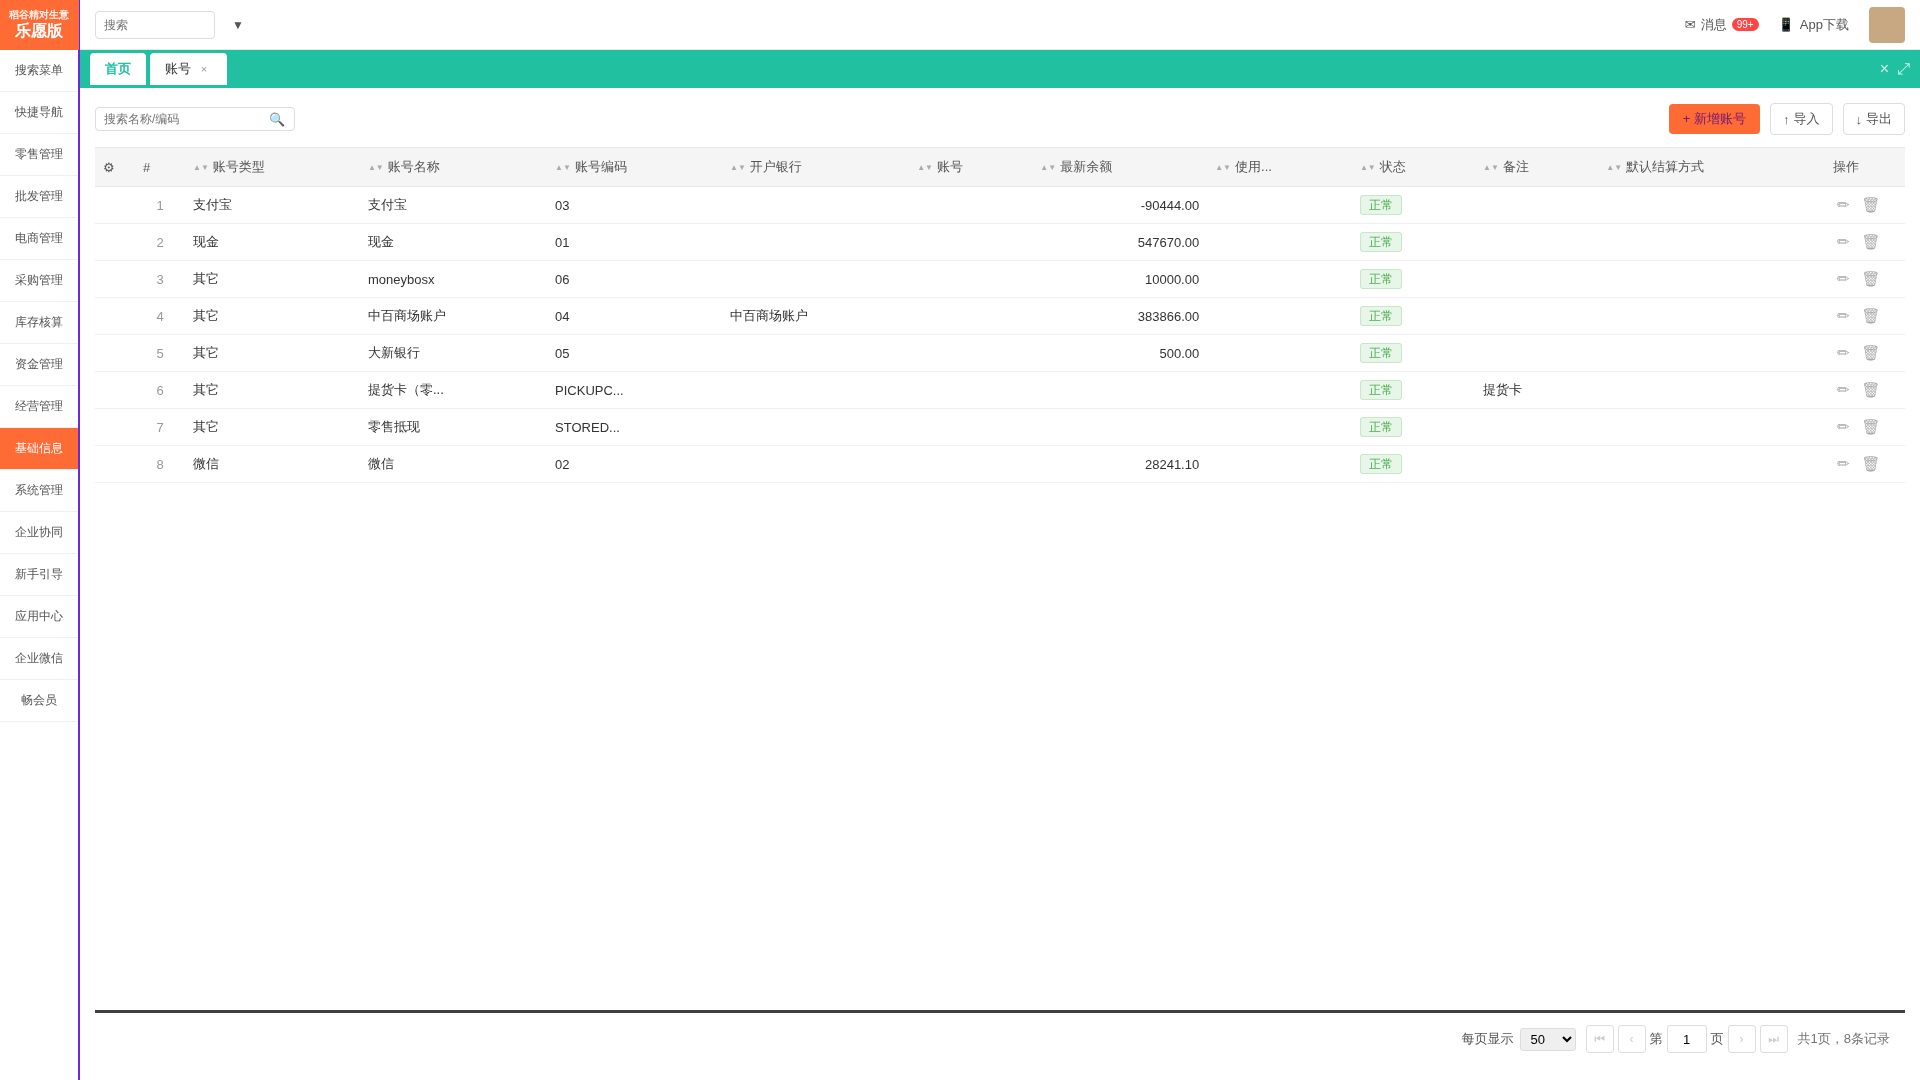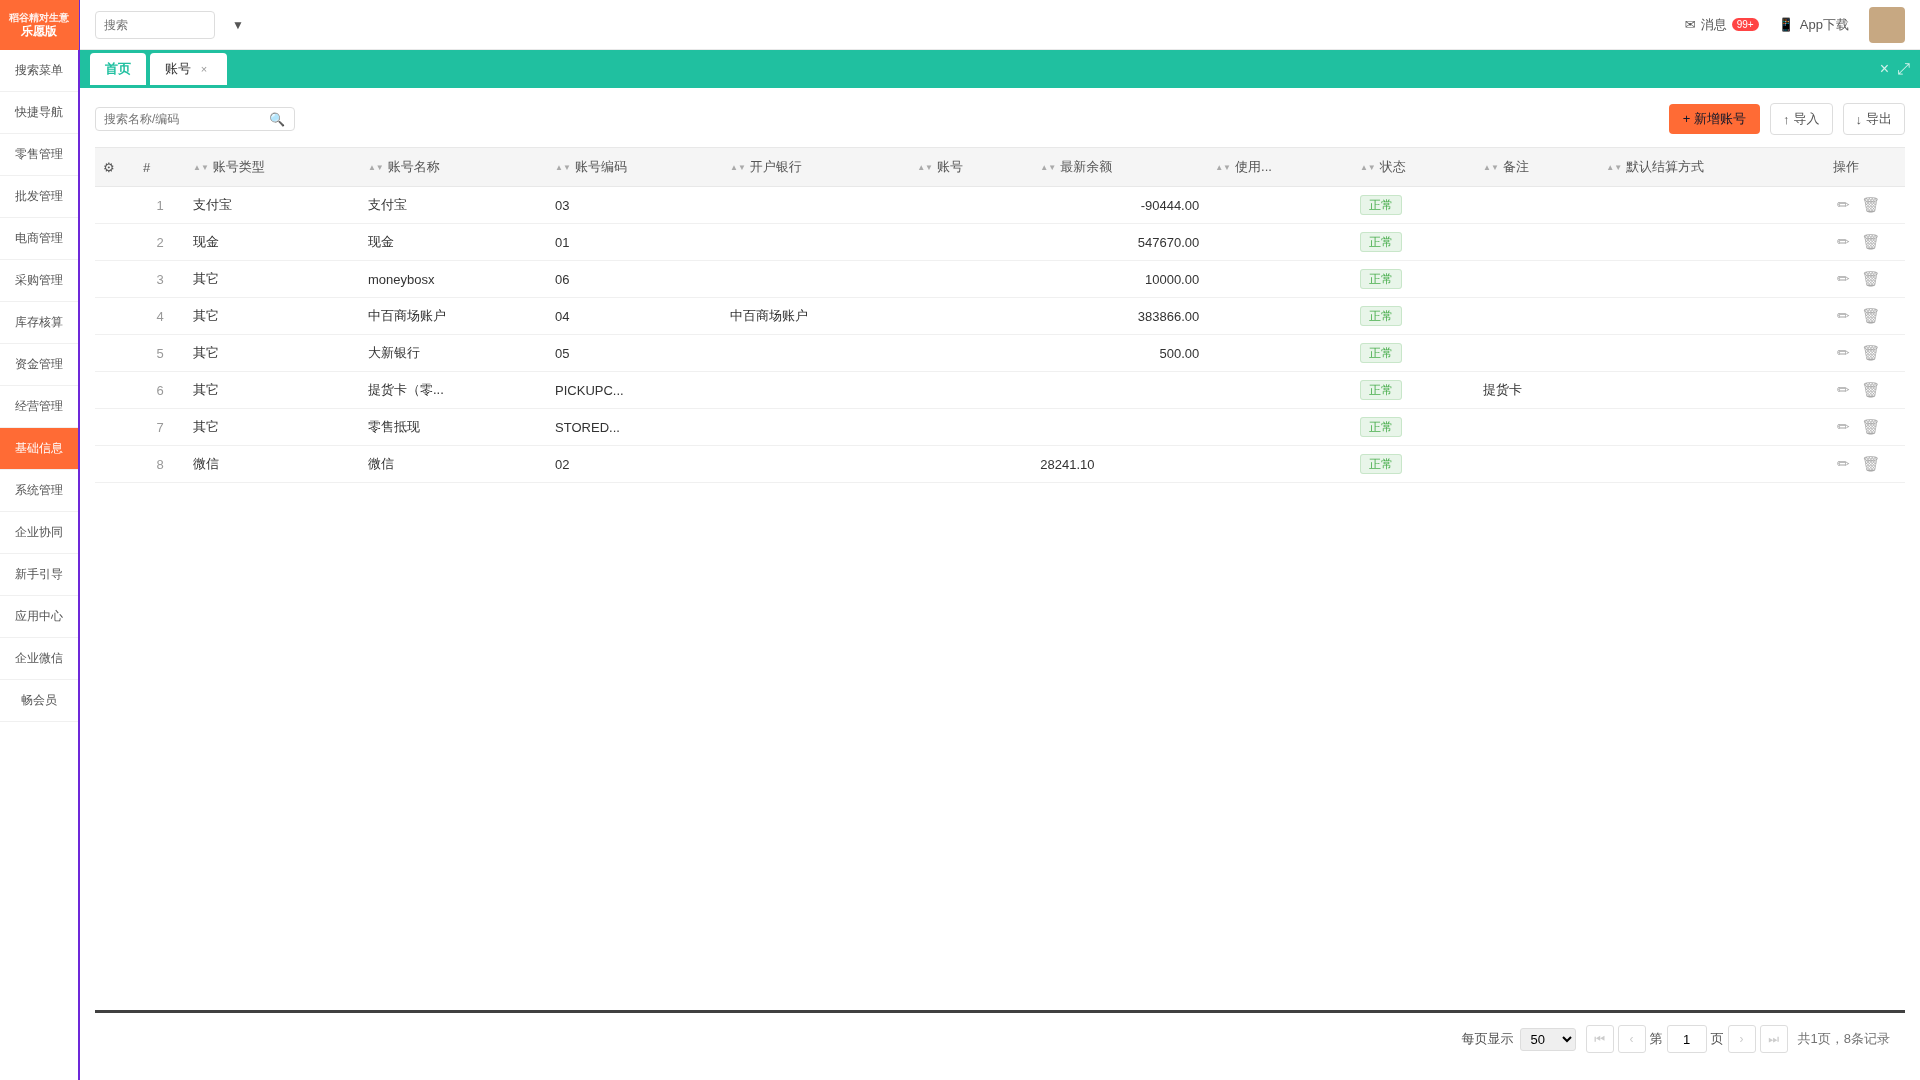--- a/index.html
+++ b/index.html
@@ -28,21 +28,21 @@
     }
     .sidebar-logo-inner {
       text-align: center;
       line-height: 1.2;
     }
     .sidebar-logo-top {
       font-size: 10px;
       opacity: 0.9;
     }
     .sidebar-brand {
-      font-size: 12px;
+      font-size: 16px;
       font-weight: bold;
     }
     .sidebar-nav {
       width: 100%;
       flex: 1;
       overflow-y: auto;
     }
     .sidebar-item {
       width: 100%;
       padding: 12px 5px;
@@ -217,21 +217,21 @@
       color: #999;
       flex: 1;
     }
     .toolbar-right {
       display: flex;
       align-items: center;
       gap: 10px;
     }
     .btn-primary {
       background: #ff6b35;
-      color: #0f172a;
+      color: #701a75;
       border: none;
       border-radius: 4px;
       padding: 6px 14px;
       cursor: pointer;
       font-size: 13px;
       display: flex;
       align-items: center;
       gap: 4px;
     }
     .btn-default {
@@ -603,21 +603,21 @@
     </td>
   </tr>
             <tr>
     <td></td>
     <td class="row-num">8</td>
     <td>微信</td>
     <td>微信</td>
     <td>02</td>
     <td></td>
     <td></td>
-    <td style="text-align:left;">28241.10</td>
+    <td style="text-align:right;">28241.10</td>
     <td></td>
     <td><span class="status-badge">正常</span></td>
     <td></td>
     <td></td>
     <td>
       <span class="action-btn" title="编辑">✏</span>
       <span class="action-btn" title="删除">🗑</span>
     </td>
   </tr>
           </tbody>

